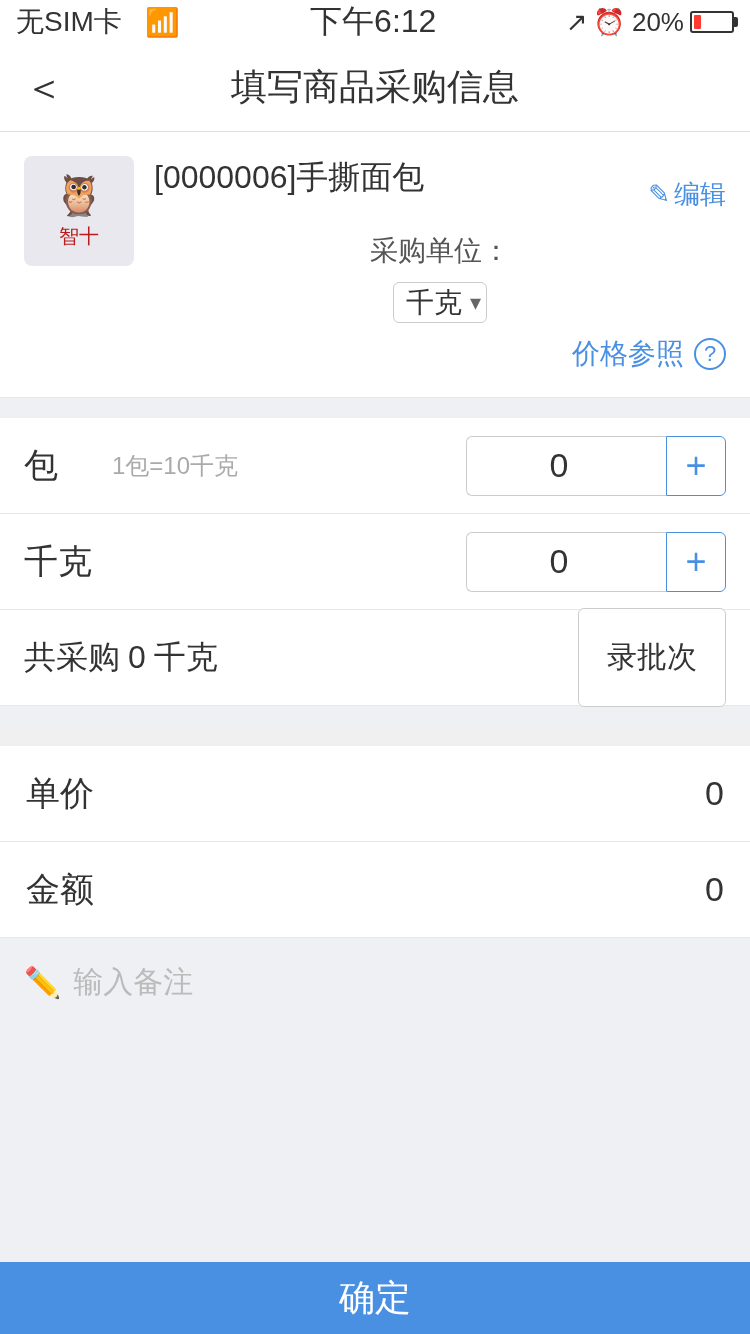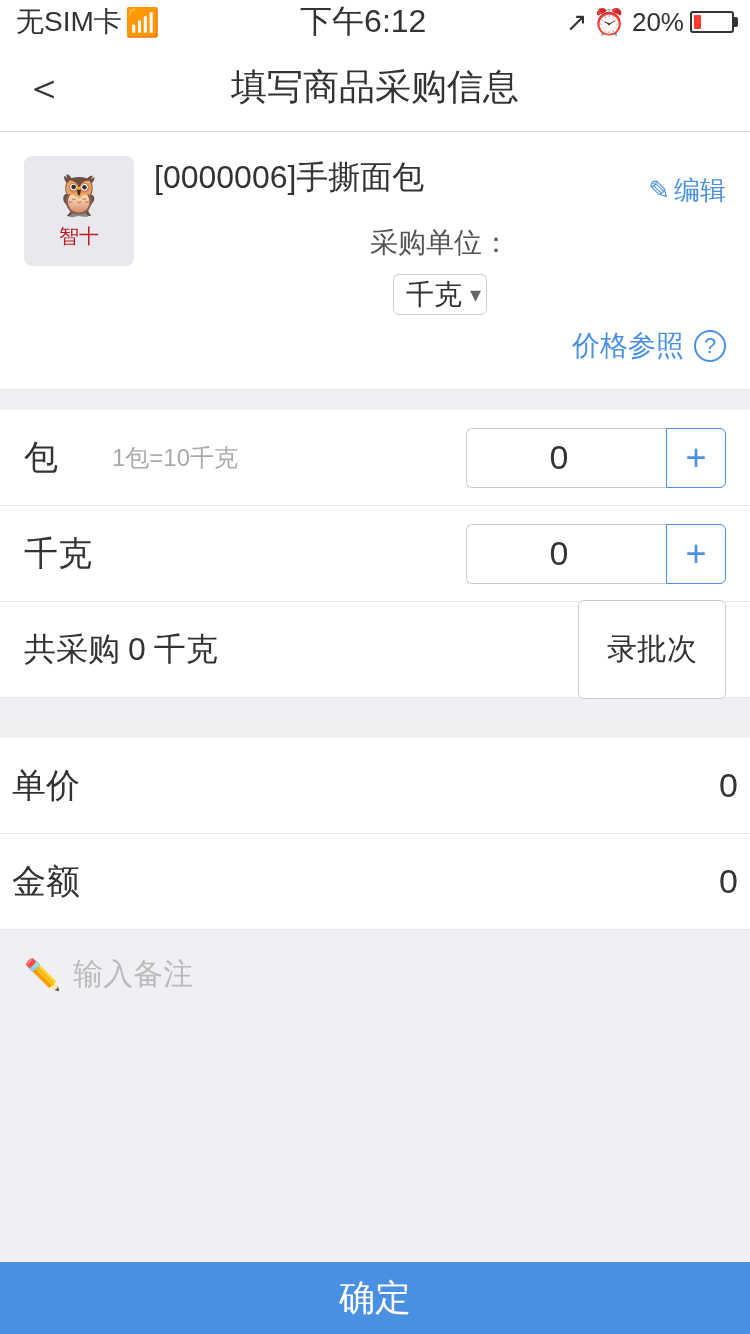--- a/index.html
+++ b/index.html
@@ -18,21 +18,21 @@
       width: 750px;
       height: 44px;
       background: #fff;
       display: flex;
       align-items: center;
       justify-content: space-between;
       padding: 0 16px;
       font-size: 28px;
       color: #333;
     }
-    .status-left { display: flex; align-items: center; gap: 4px; }
+    .status-left { display: flex; align-items: center; gap: 24px; }
     .status-center { font-size: 32px; font-weight: 500; }
     .status-right { display: flex; align-items: center; gap: 6px; font-size: 26px; }
     .battery-icon {
       width: 44px; height: 22px; border: 2px solid #333; border-radius: 3px;
       position: relative; display: inline-flex; align-items: center; padding: 2px;
     }
     .battery-icon::after {
       content: '';
       position: absolute; right: -6px; top: 50%; transform: translateY(-50%);
       width: 4px; height: 10px; background: #333; border-radius: 0 2px 2px 0;
@@ -87,21 +87,21 @@
     }
     .brand-text {
       font-size: 20px; color: #b91c1c;
       margin-top: 4px;
     }
     .product-info {
       flex: 1;
     }
     .product-name {
       font-size: 32px; color: #333;
-      margin-bottom: 24px;
+      margin-bottom: 32px;
     }
     .product-unit-row {
       display: flex; align-items: center; gap: 12px; flex-direction: column;
     }
     .unit-label { font-size: 28px; color: #555; }
     .unit-select {
       border: 1px solid #ccc;
       border-radius: 6px;
       padding: 4px 24px 4px 12px;
       font-size: 28px;
@@ -218,21 +218,21 @@
     }
 
     
     .price-section {
       background: #fff;
       margin-top: 20px;
     }
     .price-row {
       display: flex;
       align-items: center;
-      padding: 0 12px;
+      padding: 0 26px;
       height: 96px;
       border-bottom: 1px solid #e8e8e8;
     }
     .price-row-label {
       font-size: 34px; color: #333;
     }
     .price-row-value {
       margin-left: auto;
       font-size: 34px; color: #333;
     }

